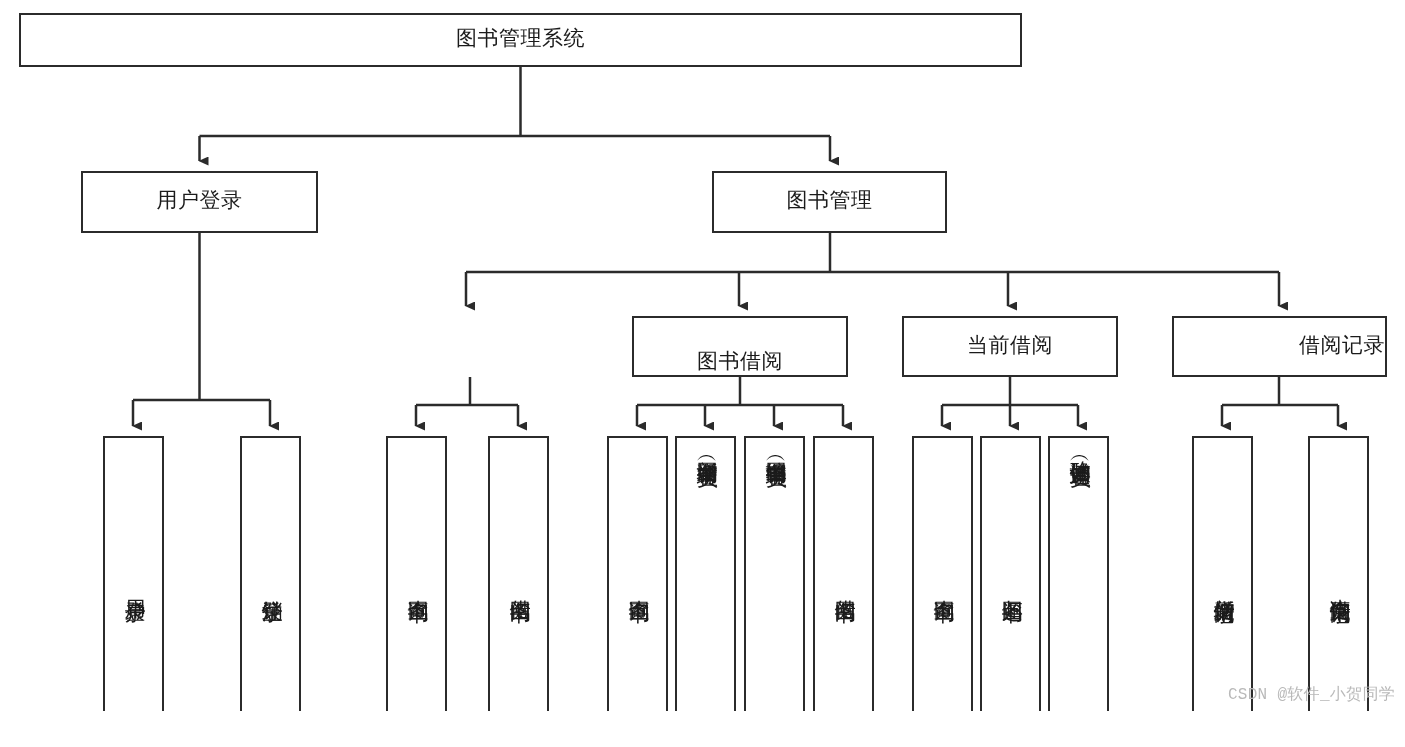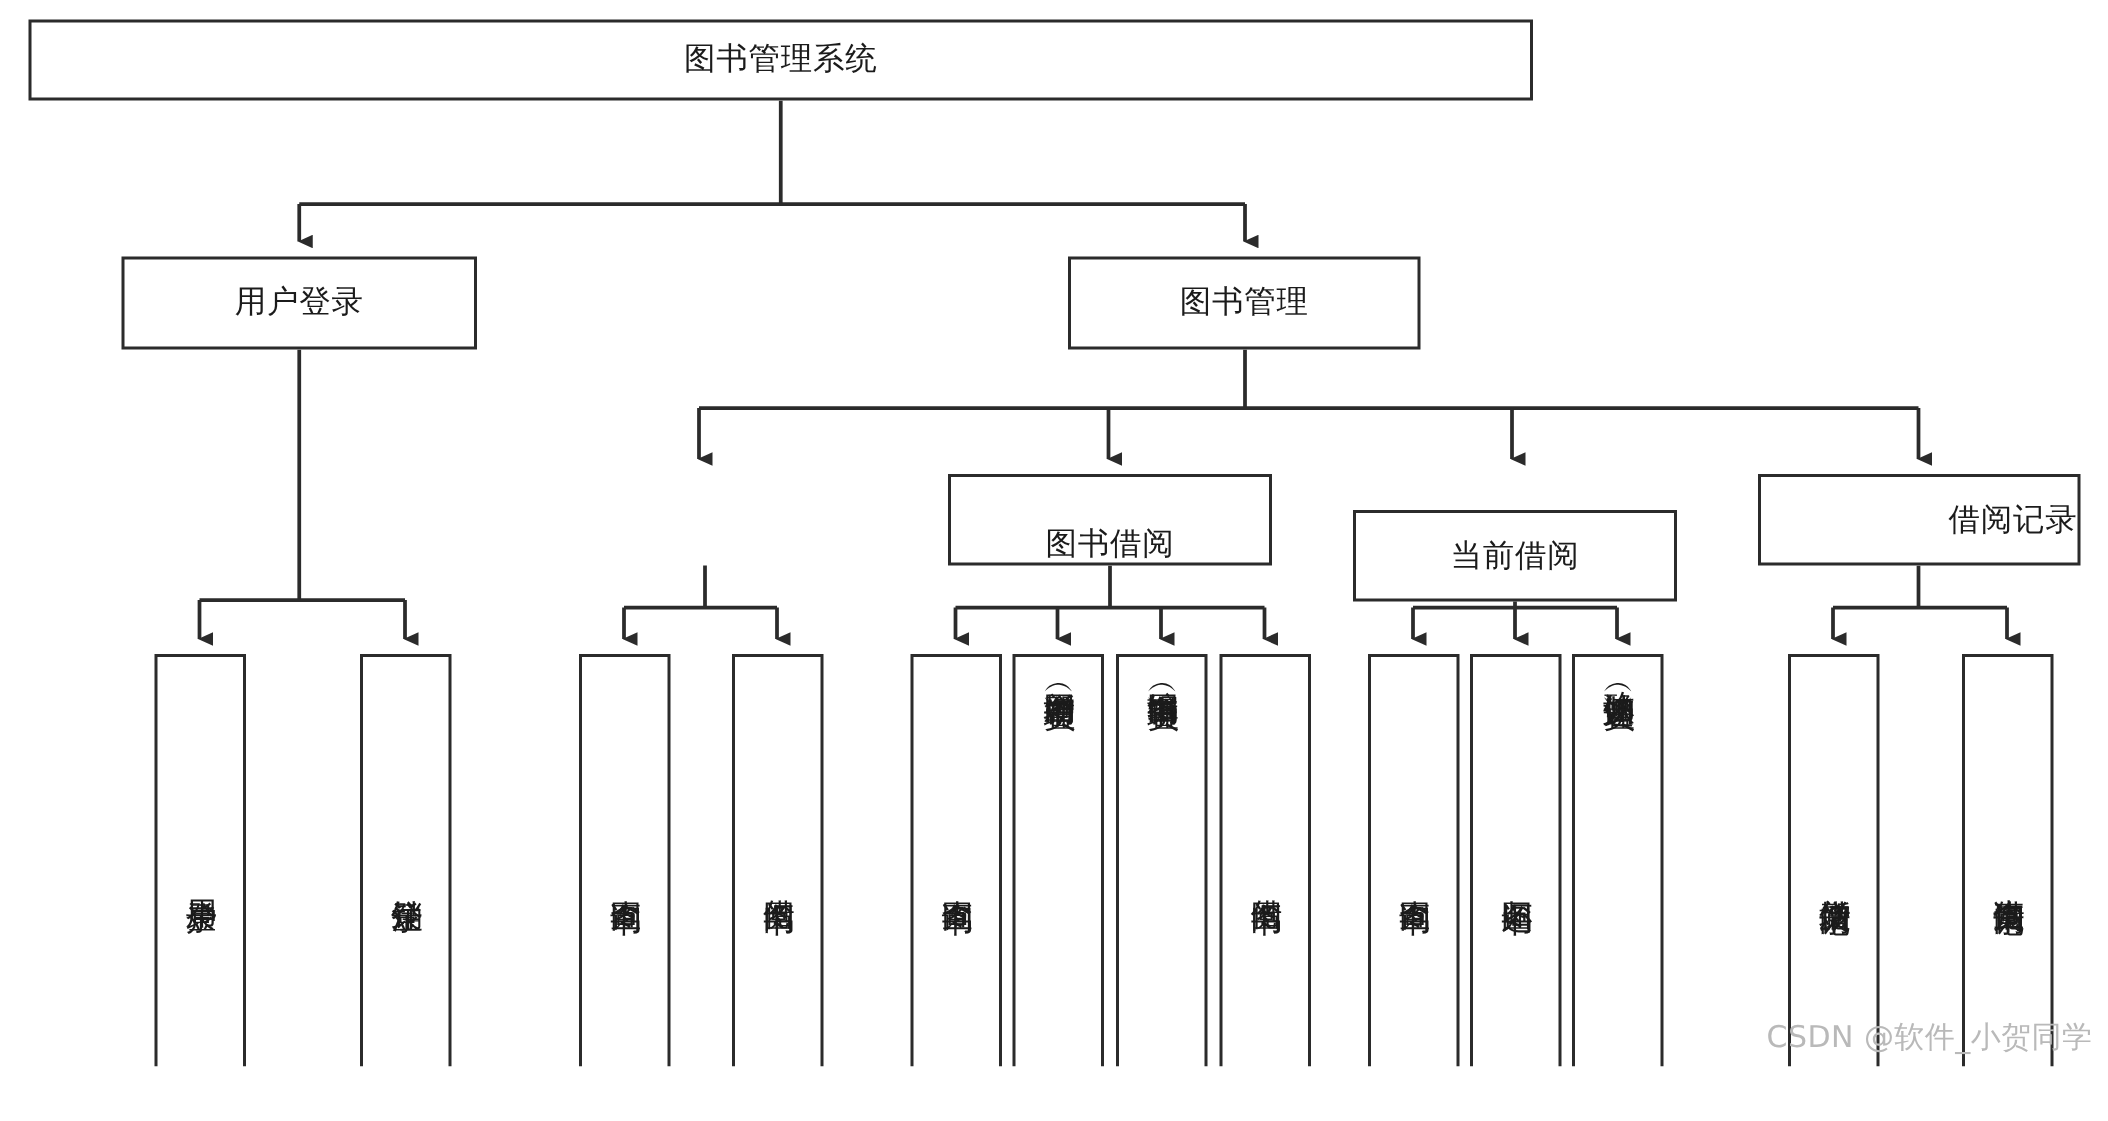--- a/index.html
+++ b/index.html
@@ -10,20 +10,21 @@
   }
   body {
     font-family: "DejaVu Sans", "Liberation Sans", sans-serif;
   }
   #diagram-canvas {
     position: relative;
     width: 1405px;
     height: 711px;
     background: #ffffff;
     overflow: hidden;
+    font-family: Liberation Mono, monospace;
   }
   #connector-layer {
     position: absolute;
     left: 0;
     top: 0;
     width: 1405px;
     height: 747px;
     pointer-events: none;
   }
   .node {
@@ -62,21 +63,21 @@
     white-space: nowrap;
     max-height: 100%;
   }
   .node-v.align-top {
     align-items: flex-start;
   }
   .watermark {
     position: absolute;
     right: 10px;
     bottom: 6px;
-    font-size: 20px;
+    font-size: 16px;
     color: #b9b9b9;
     white-space: nowrap;
     z-index: 3;
     letter-spacing: 0.3px;
   }
 </style>
 </head>
 <body>
 
 <div id="diagram-canvas">
@@ -141,21 +142,21 @@
 
   <div class="node node-h" style="left:712px; top:171px; width:235px; height:62px;">
     <span class="node-label">图书管理</span>
   </div>
 
 
   <div class="node node-h" style="left:632px; top:316px; width:216px; height:61px;align-items:flex-end;">
     <span class="node-label">图书借阅</span>
   </div>
 
-  <div class="node node-h" style="left:902px; top:316px; width:216px; height:61px;margin-top:24px;">
+  <div class="node node-h" style="left:902px; top:316px; width:216px; height:61px;">
     <span class="node-label">当前借阅</span>
   </div>
 
   <div class="node node-h" style="left:1172px; top:316px; width:215px; height:61px;justify-content:flex-end;">
     <span class="node-label">借阅记录</span>
   </div>
 
   <div class="node node-v" style="left:103px; top:436px; width:61px; height:298px;">
     <span class="node-label">用户登录</span>
   </div>

